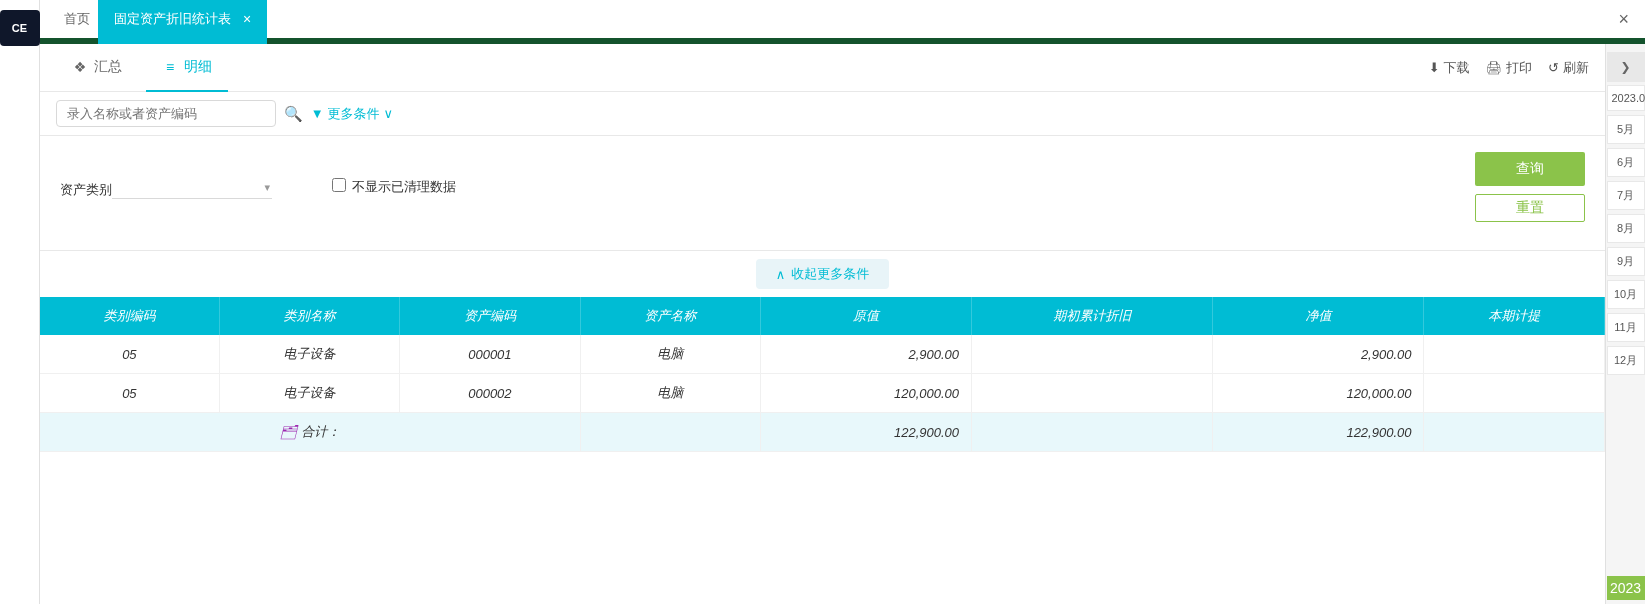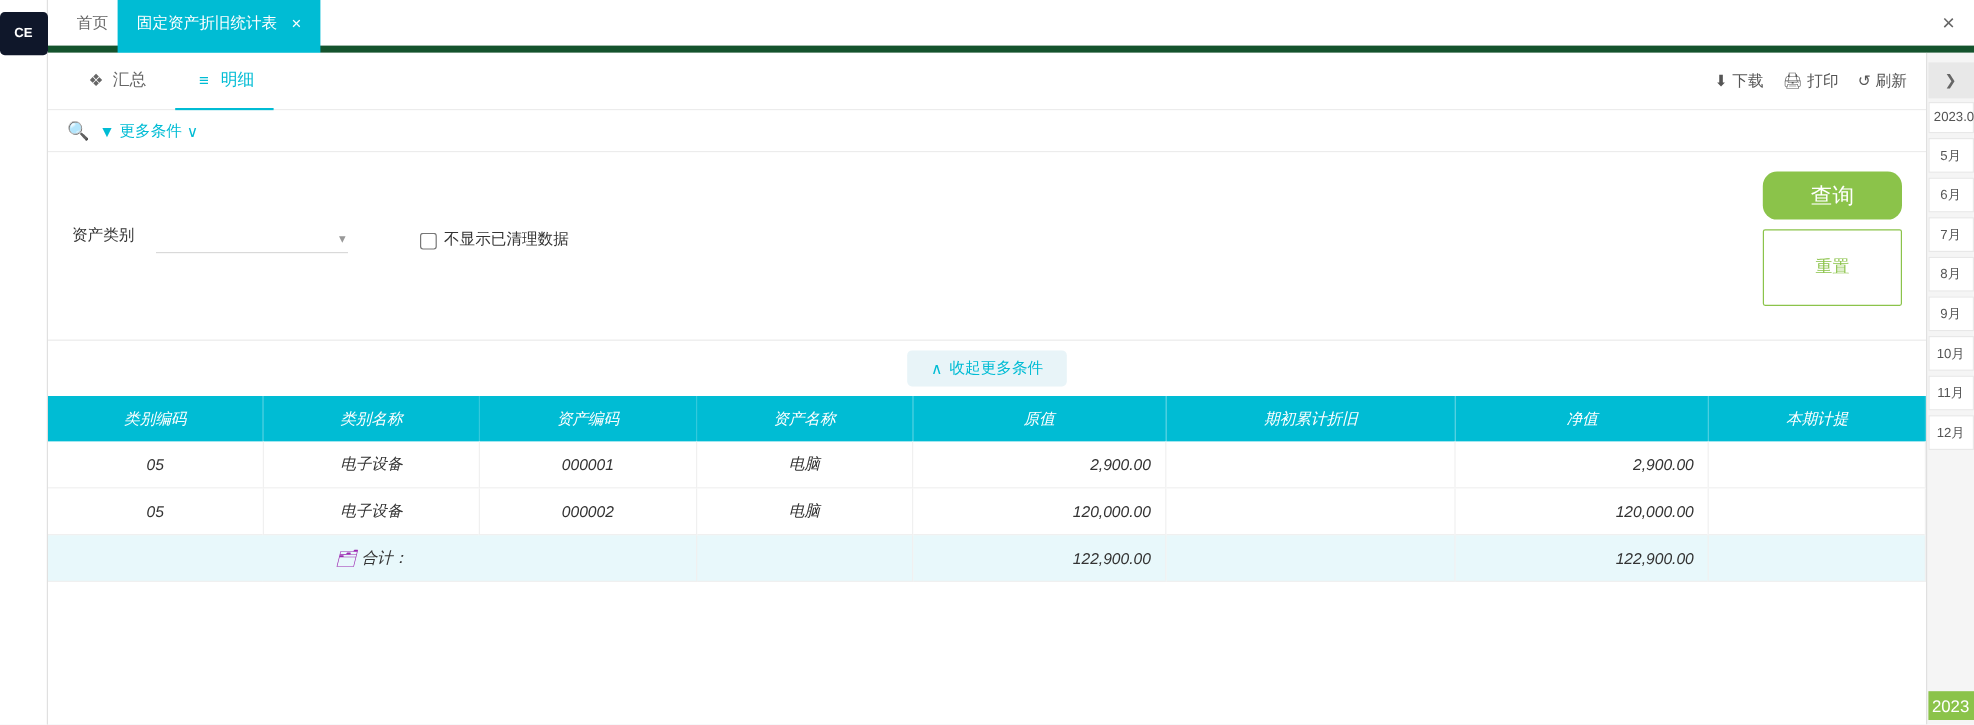--- a/index.html
+++ b/index.html
@@ -186,22 +186,22 @@
       flex-shrink: 0;
     }
     .filter-row {
       display: flex;
       align-items: center;
       gap: 40px;
       margin-bottom: 12px;
     }
     .filter-item {
       display: flex;
-      align-items: flex-start;
-      gap: 18px;
+      align-items: flex-end;
+      gap: 0;
     }
     .filter-label {
       color: #333;
       font-size: 13px;
       white-space: nowrap;
     }
     .filter-select {
       border: none;
       border-bottom: 1px solid #d9d9d9;
       padding: 4px 20px 4px 4px;
@@ -222,48 +222,48 @@
       position: absolute;
       right: 2px;
       top: 50%;
       transform: translateY(-50%);
       color: #999;
       font-size: 11px;
       pointer-events: none;
     }
     .checkbox-item {
       display: flex;
-      align-items: flex-end;
+      align-items: flex-start;
       gap: 6px;
     }
     .checkbox-item input[type="checkbox"] {
       width: 14px;
       height: 14px;
       cursor: pointer;
     }
     .filter-actions {
       display: flex;
       flex-direction: column;
       gap: 8px;
       margin-left: auto;
     }
     .btn-query {
       background: #8bc34a;
       color: white;
       border: none;
       padding: 8px 40px;
-      font-size: 18px;
-      cursor: pointer;
-      border-radius: 12px;
+      font-size: 14px;
+      cursor: pointer;
+      border-radius: 2px;
     }
     .btn-reset {
       background: #fff;
       color: #8bc34a;
       border: 1px solid #8bc34a;
-      padding: 22px 40px;
+      padding: 4px 40px;
       font-size: 14px;
       cursor: pointer;
       border-radius: 2px;
     }
 
     
     .collapse-bar {
       display: flex;
       justify-content: center;
       padding: 8px;
@@ -417,20 +417,21 @@
             <span>打印</span>
           </div>
           <div class="toolbar-btn">
             <span>↺</span>
             <span>刷新</span>
           </div>
         </div>
       </div>
 
       <div class="search-bar">
+        <input class="search-input" type="text" placeholder="录入名称或者资产编码" style="">
         <span class="search-icon-btn">🔍</span>
         <div class="filter-btn">
           <span>▼</span>
           <span>更多条件</span>
           <span>∨</span>
         </div>
       </div>
 
       <div class="filter-panel">
         <div class="filter-row">

